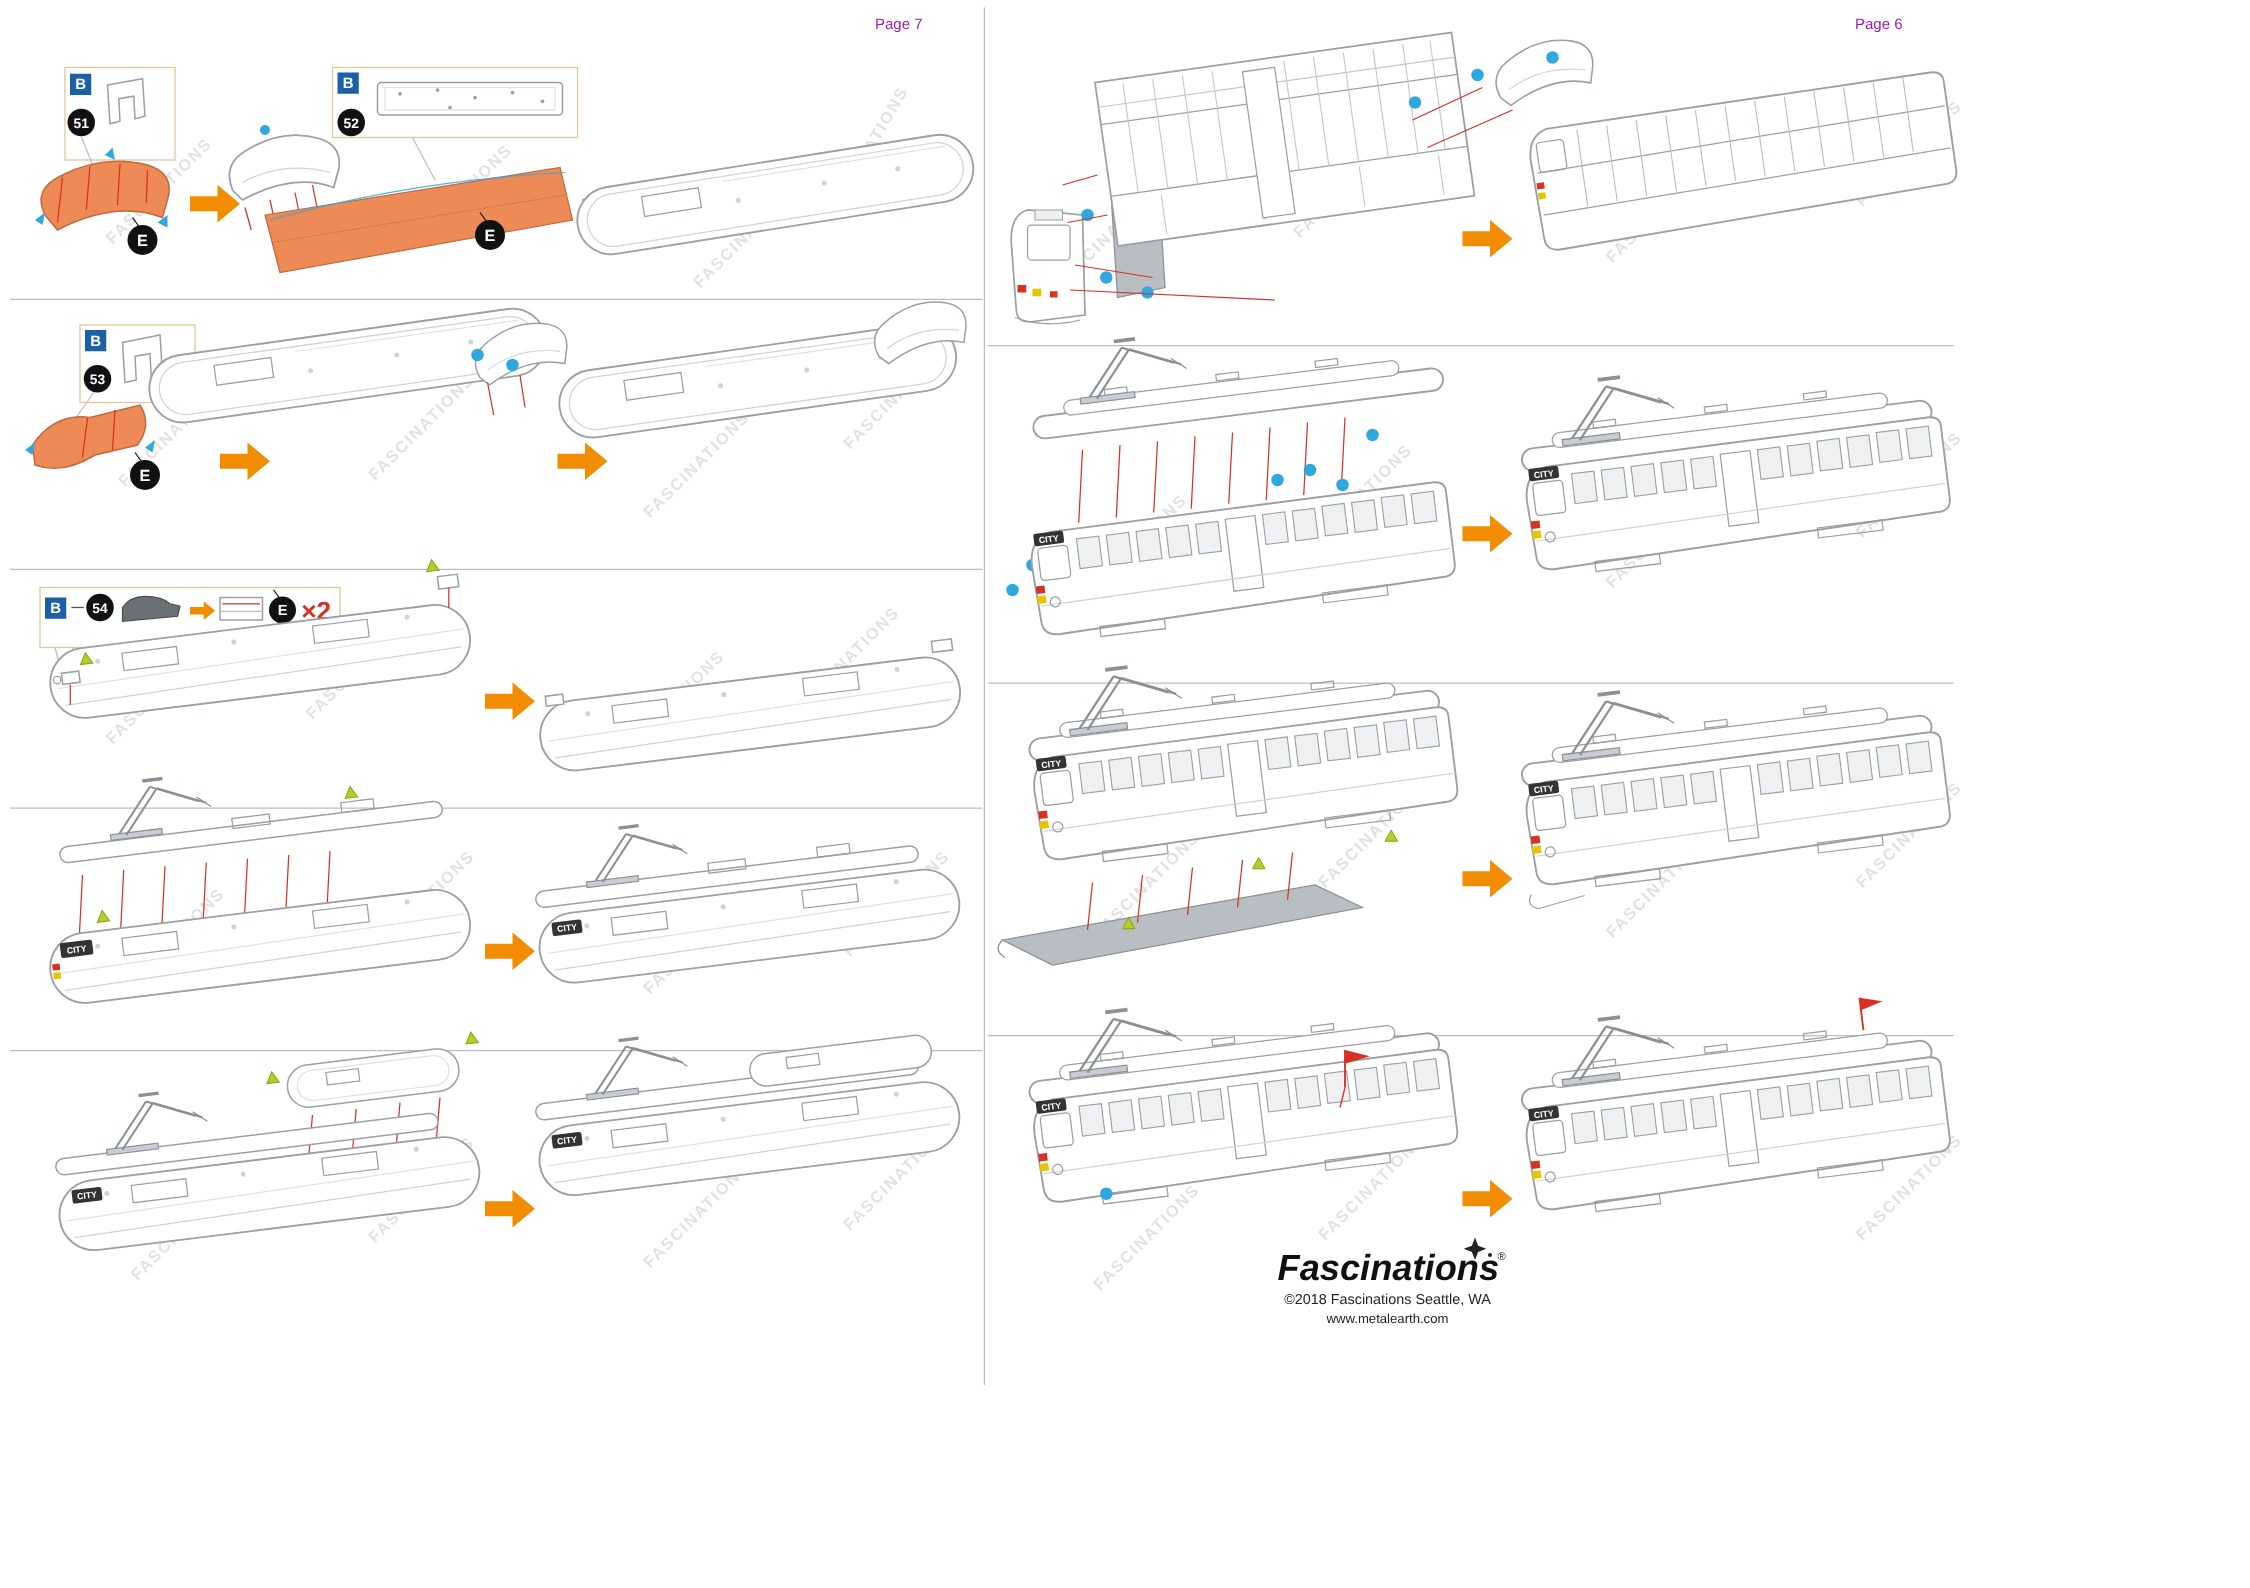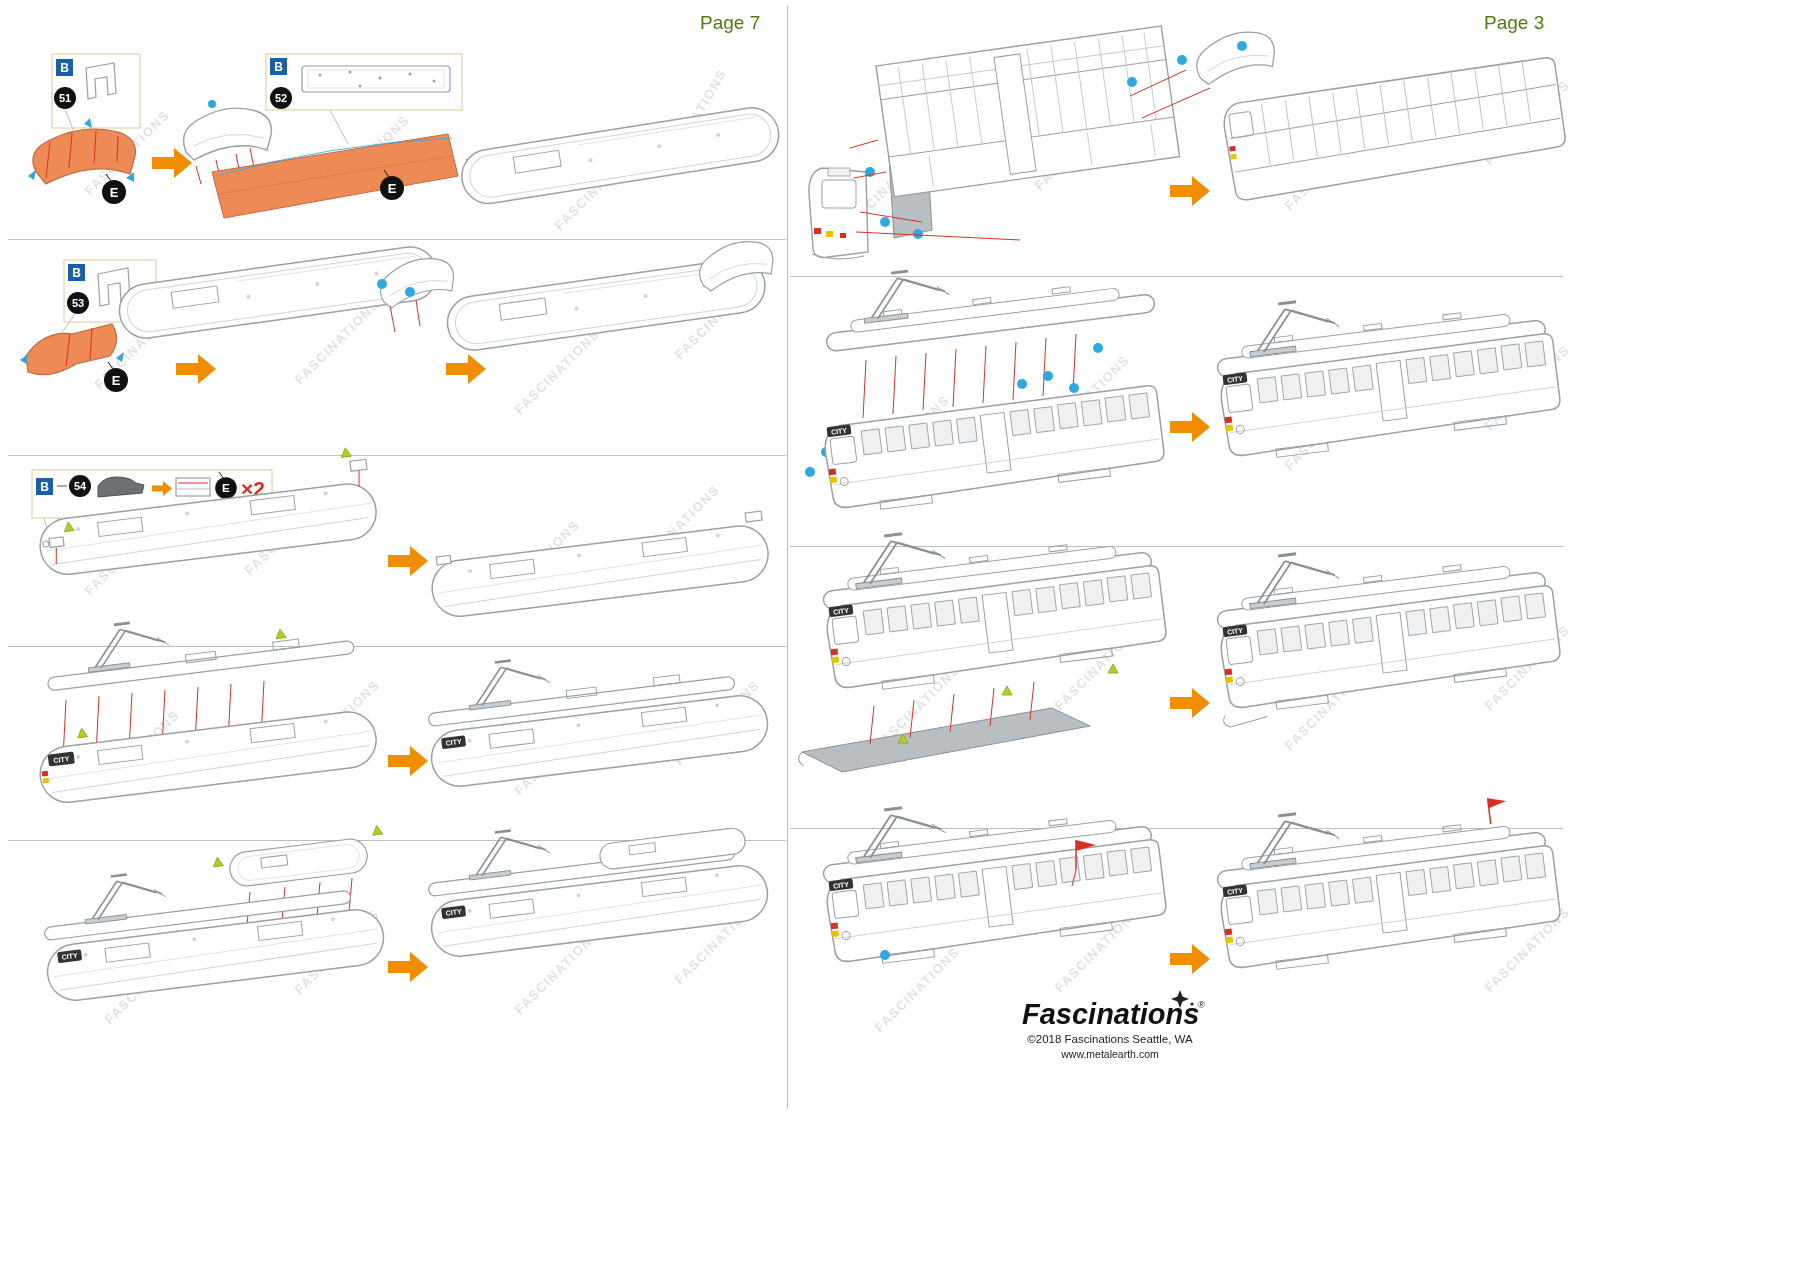--- a/index.html
+++ b/index.html
@@ -1,38 +1,38 @@
 <!DOCTYPE html>
 <html><head>
 <meta charset="utf-8">
 <style>
   *{margin:0;padding:0;box-sizing:border-box}
   html,body{width:1800px;height:1270px;background:#ffffff;font-family:"Liberation Sans",sans-serif}
   .sheet{position:absolute;top:0;left:0;width:1800px;height:1270px;background:#fff;overflow:hidden}
-  .page-label{position:absolute;font-size:19px;color:#4d7c0f}
+  .page-label{position:absolute;font-size:12px;color:#a21caf}
   .hsep{position:absolute;height:1px;background:#b9bec2}
   .vsep{position:absolute;width:1px;background:#b9bec2}
   svg.row{position:absolute;overflow:visible}
   .wm{fill:#8a8f94;opacity:.26;font-size:13px;letter-spacing:1.5px;font-weight:bold}
   text{font-family:"Liberation Sans",sans-serif}
   .badge-txt{fill:#fff;font-size:12px;font-weight:bold;text-anchor:middle}
   .num-txt{fill:#fff;font-size:11px;font-weight:bold;text-anchor:middle}
   .mult-txt{fill:#d93025;font-size:21px;font-weight:bold}
   .city-txt{fill:#fff;font-size:7px;font-weight:bold;text-anchor:middle}
   .sketch{fill:#fff;stroke:#9aa0a5;stroke-width:1.2}
   .redline{stroke:#d93025;stroke-width:1;fill:none}
   .grayline{stroke:#b9bec2;stroke-width:1;fill:none}
 </style>
 </head>
 <body>
 
 <div class="sheet">
 
   <div class="page-label" style="left:700px;top:12px">Page 7</div>
-  <div class="page-label" style="left:1484px;top:12px">Page 3</div>
+  <div class="page-label" style="left:1484px;top:12px">Page 6</div>
 
   <div class="vsep" style="left:787px;top:6px;height:1102px"></div>
   <div class="hsep" style="left:8px;width:778px;top:239px"></div>
   <div class="hsep" style="left:8px;width:778px;top:455px"></div>
   <div class="hsep" style="left:8px;width:778px;top:646px"></div>
   <div class="hsep" style="left:8px;width:778px;top:840px"></div>
   <div class="hsep" style="left:790px;width:773px;top:276px"></div>
   <div class="hsep" style="left:790px;width:773px;top:546px"></div>
   <div class="hsep" style="left:790px;width:773px;top:828px"></div>
 

